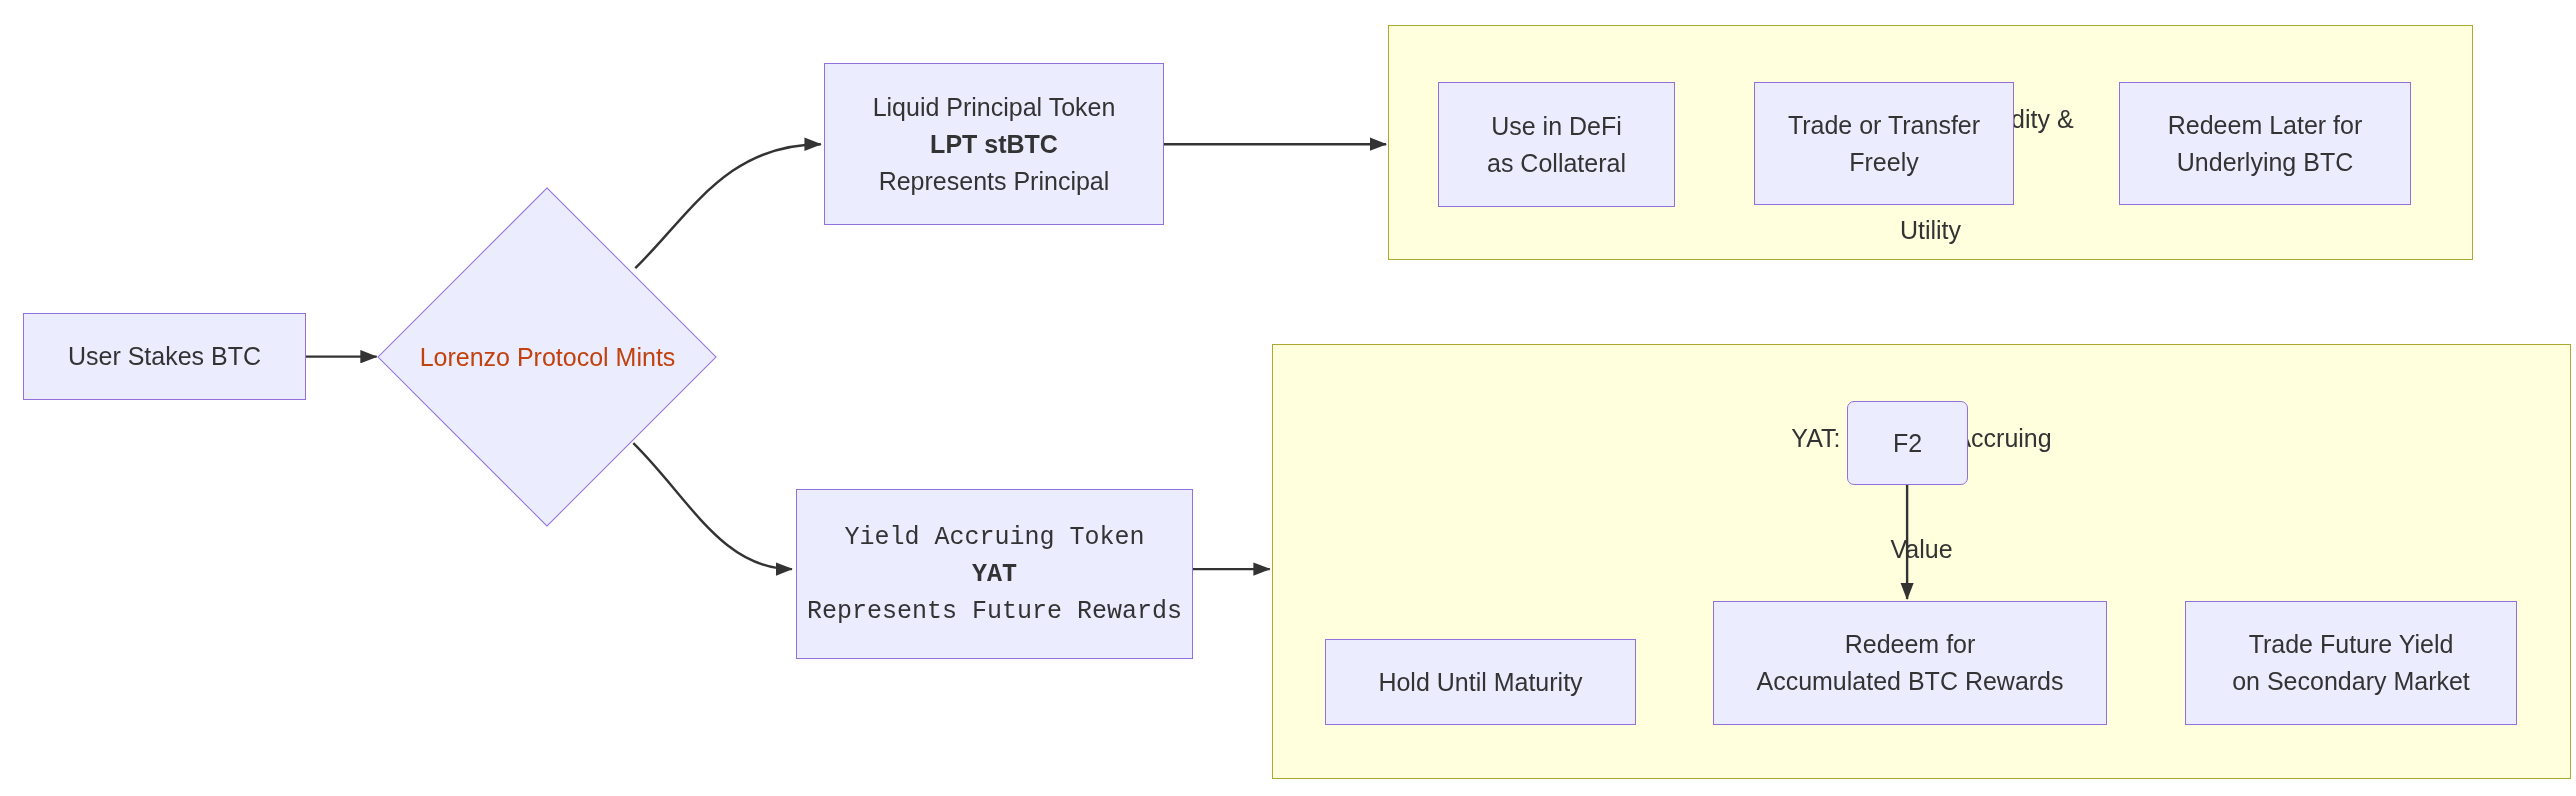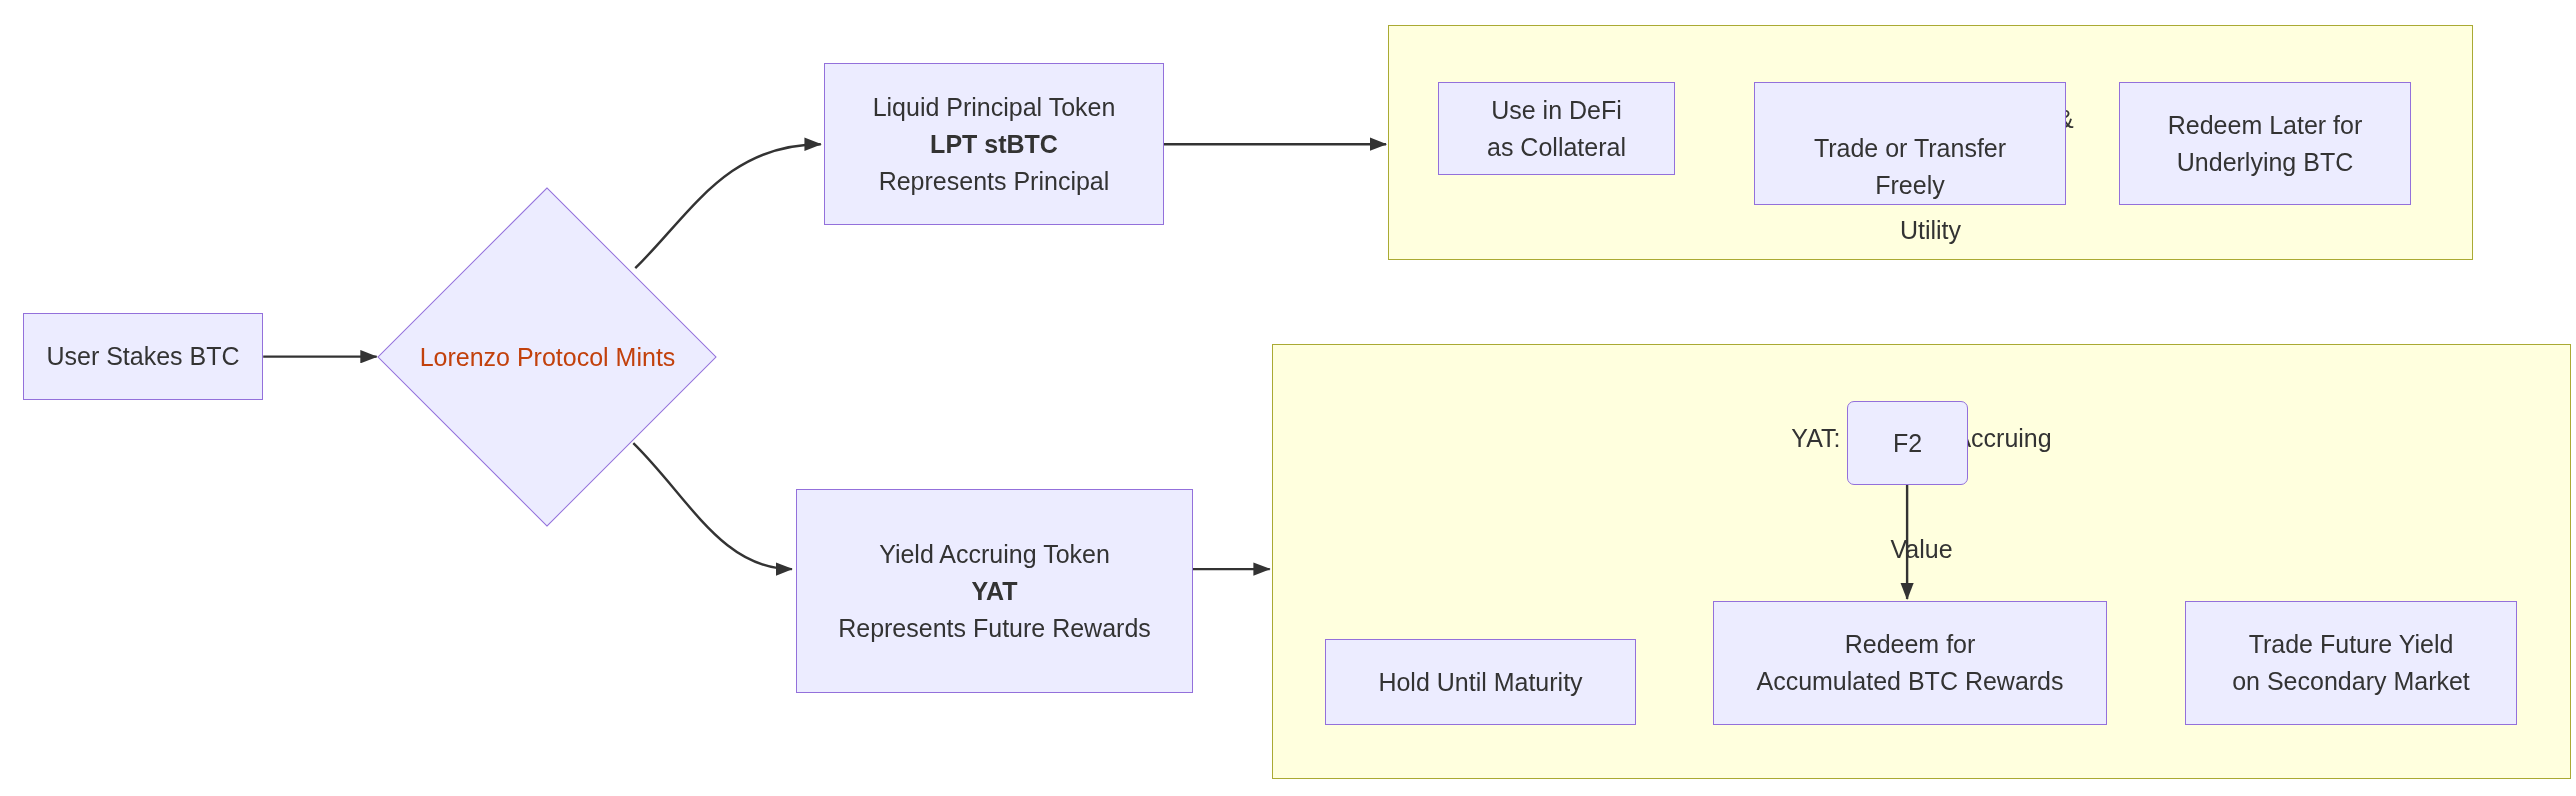--- a/index.html
+++ b/index.html
@@ -90,47 +90,47 @@
       </marker>
     </defs>
     <path d="M 273 371 L 391 371" stroke="#333333" stroke-width="2.5" fill="none" marker-end="url(#arrow)"></path>
     <path d="M 660 279 C 718 222 755 150 853 150" stroke="#333333" stroke-width="2.5" fill="none" marker-end="url(#arrow)"></path>
     <path d="M 658 461 C 716 518 750 592 823 592" stroke="#333333" stroke-width="2.5" fill="none" marker-end="url(#arrow)"></path>
     <path d="M 1210 150 L 1441 150" stroke="#333333" stroke-width="2.5" fill="none" marker-end="url(#arrow)"></path>
     <path d="M 1240 592 L 1320 592" stroke="#333333" stroke-width="2.5" fill="none" marker-end="url(#arrow)"></path>
     <path d="M 1983 504 L 1983 623" stroke="#333333" stroke-width="2.5" fill="none" marker-end="url(#arrow)"></path>
   </svg>
 
-  <div class="node" style="left:23px;top:313px;width:240px;height:87px;">
+  <div class="node" style="left:23px;top:313px;width:283px;height:87px;">
     <span>User Stakes BTC</span>
   </div>
 
   <div id="diamond-shape"></div>
   <div id="diamond-label">
     <span>Lorenzo Protocol Mints</span>
   </div>
 
   <div class="node" style="left:824px;top:63px;width:340px;height:162px;">
     <span>Liquid Principal Token</span>
     <span class="bold">LPT stBTC</span>
     <span>Represents Principal</span>
   </div>
 
-  <div class="node" style="left:796px;top:489px;width:397px;height:204px;">
+  <div class="node" style="left:796px;top:489px;width:397px;height:170px;font-family:Liberation Mono, monospace;">
     <span>Yield Accruing Token</span>
     <span class="bold">YAT</span>
     <span>Represents Future Rewards</span>
   </div>
 
-  <div class="node" style="left:1438px;top:82px;width:237px;height:93px;">
+  <div class="node" style="left:1438px;top:82px;width:237px;height:125px;">
     <span>Use in DeFi</span>
     <span>as Collateral</span>
   </div>
 
-  <div class="node" style="left:1754px;top:82px;width:312px;height:123px;justify-content:flex-end;">
+  <div class="node" style="left:1754px;top:82px;width:260px;height:123px;">
     <span>Trade or Transfer</span>
     <span>Freely</span>
   </div>
 
   <div class="node" style="left:2119px;top:82px;width:292px;height:123px;">
     <span>Redeem Later for</span>
     <span>Underlying BTC</span>
   </div>
 
   <div class="node" style="left:1847px;top:401px;width:121px;height:84px;border-radius:7px;">

